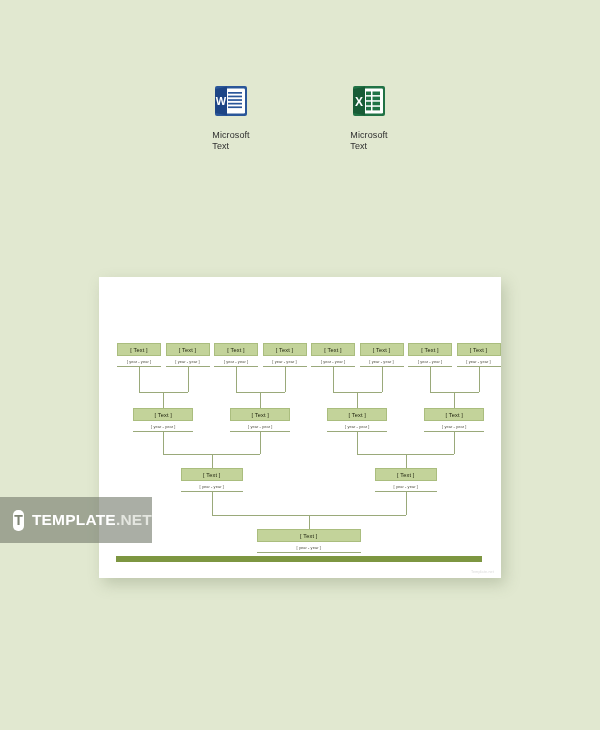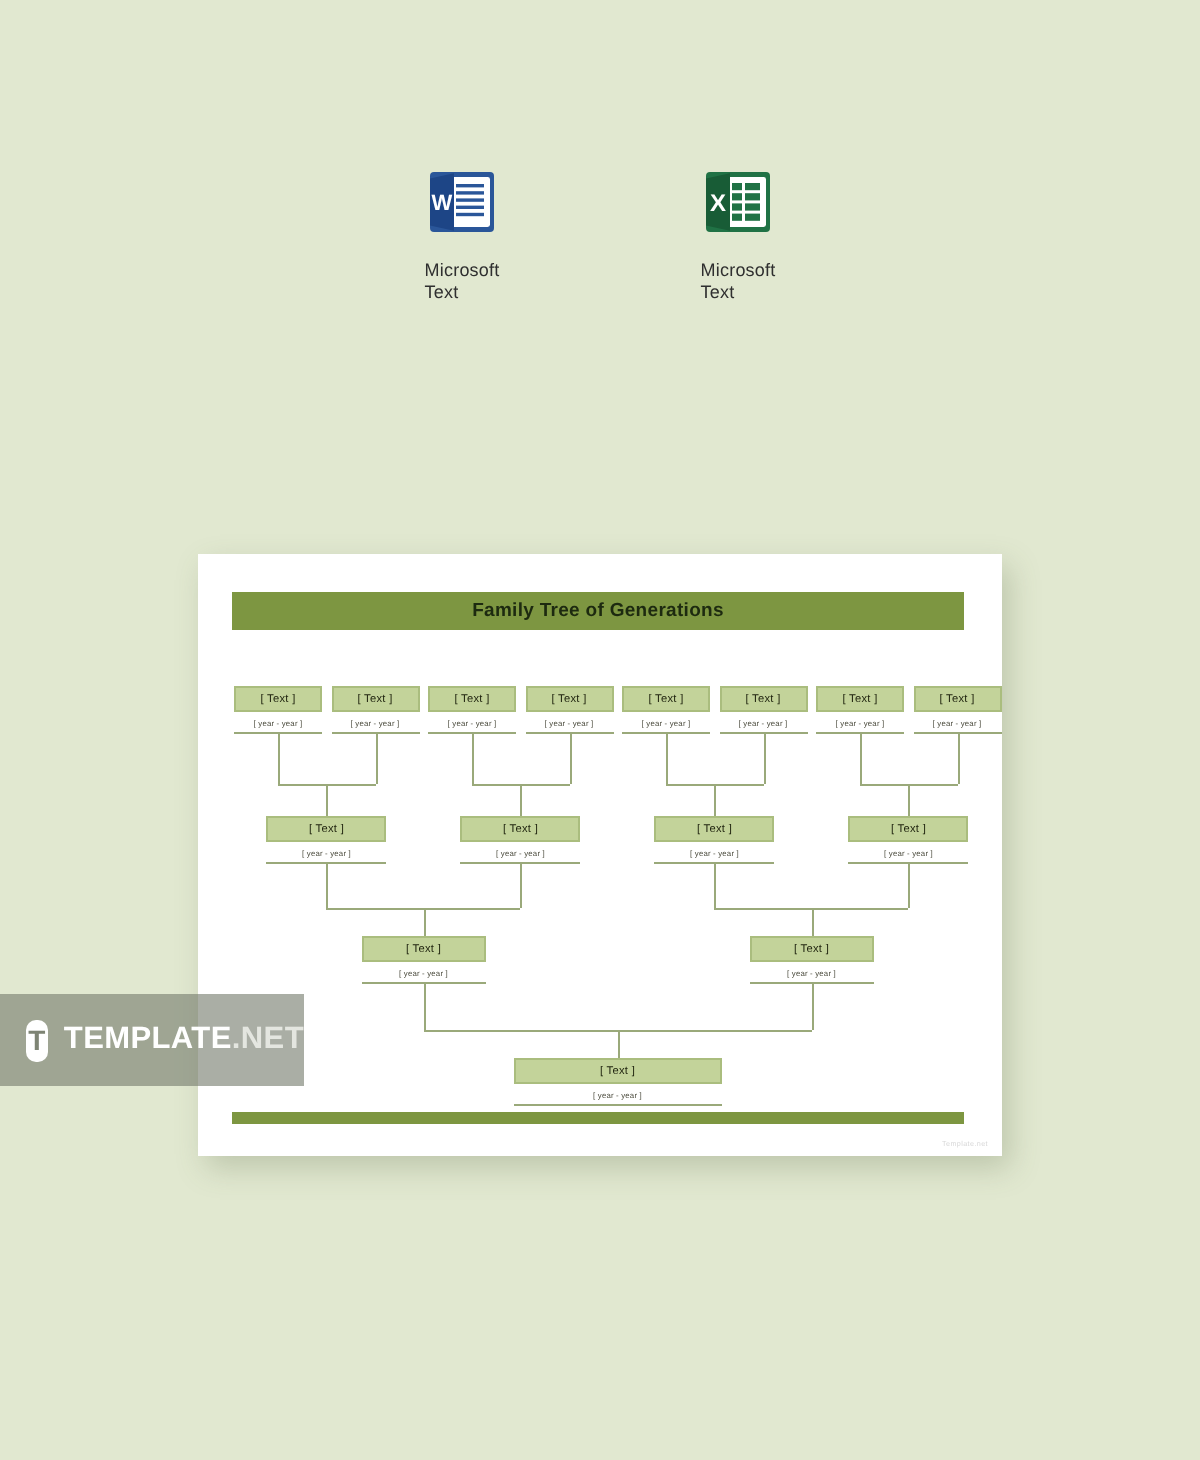--- a/index.html
+++ b/index.html
@@ -245,23 +245,20 @@
       <span>Text</span>
     </span>
   </div>
 
 </div>
 
 <div class="doc-shadow"></div>
 
 <div class="doc-page">
 
-  <div class="doc-title-bar">
-    <span class="doc-title-text">Family Tree of Generations</span>
-  </div>
 
   <div class="tree-area">
 
   <div class="conn conn-v" style="left: 40px; top: 90px; height: 25.42px;"></div>
       <div class="conn conn-v" style="left: 88.5px; top: 90px; height: 25.42px;"></div>
       <div class="conn conn-h" style="left: 40px; top: 115.42px; width: 48.5px;"></div>
       <div class="conn conn-v" style="left: 64.25px; top: 115.42px; height: 15.58px;"></div>
       <div class="conn conn-v" style="left: 137px; top: 90px; height: 25.42px;"></div>
       <div class="conn conn-v" style="left: 185.5px; top: 90px; height: 25.42px;"></div>
       <div class="conn conn-h" style="left: 137px; top: 115.42px; width: 48.5px;"></div>

